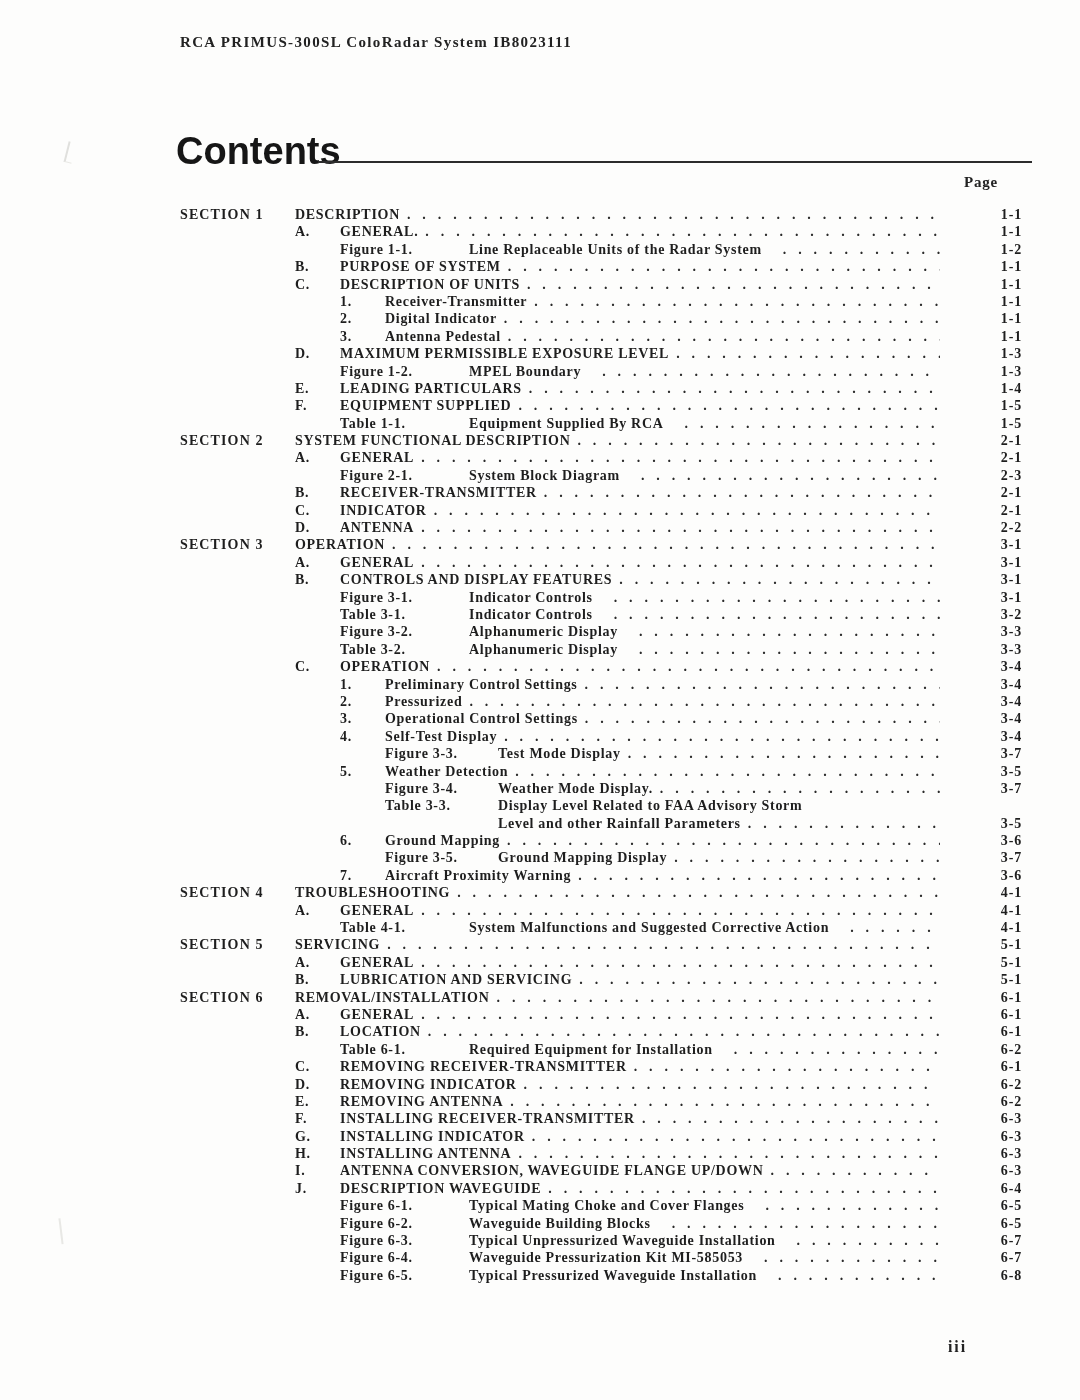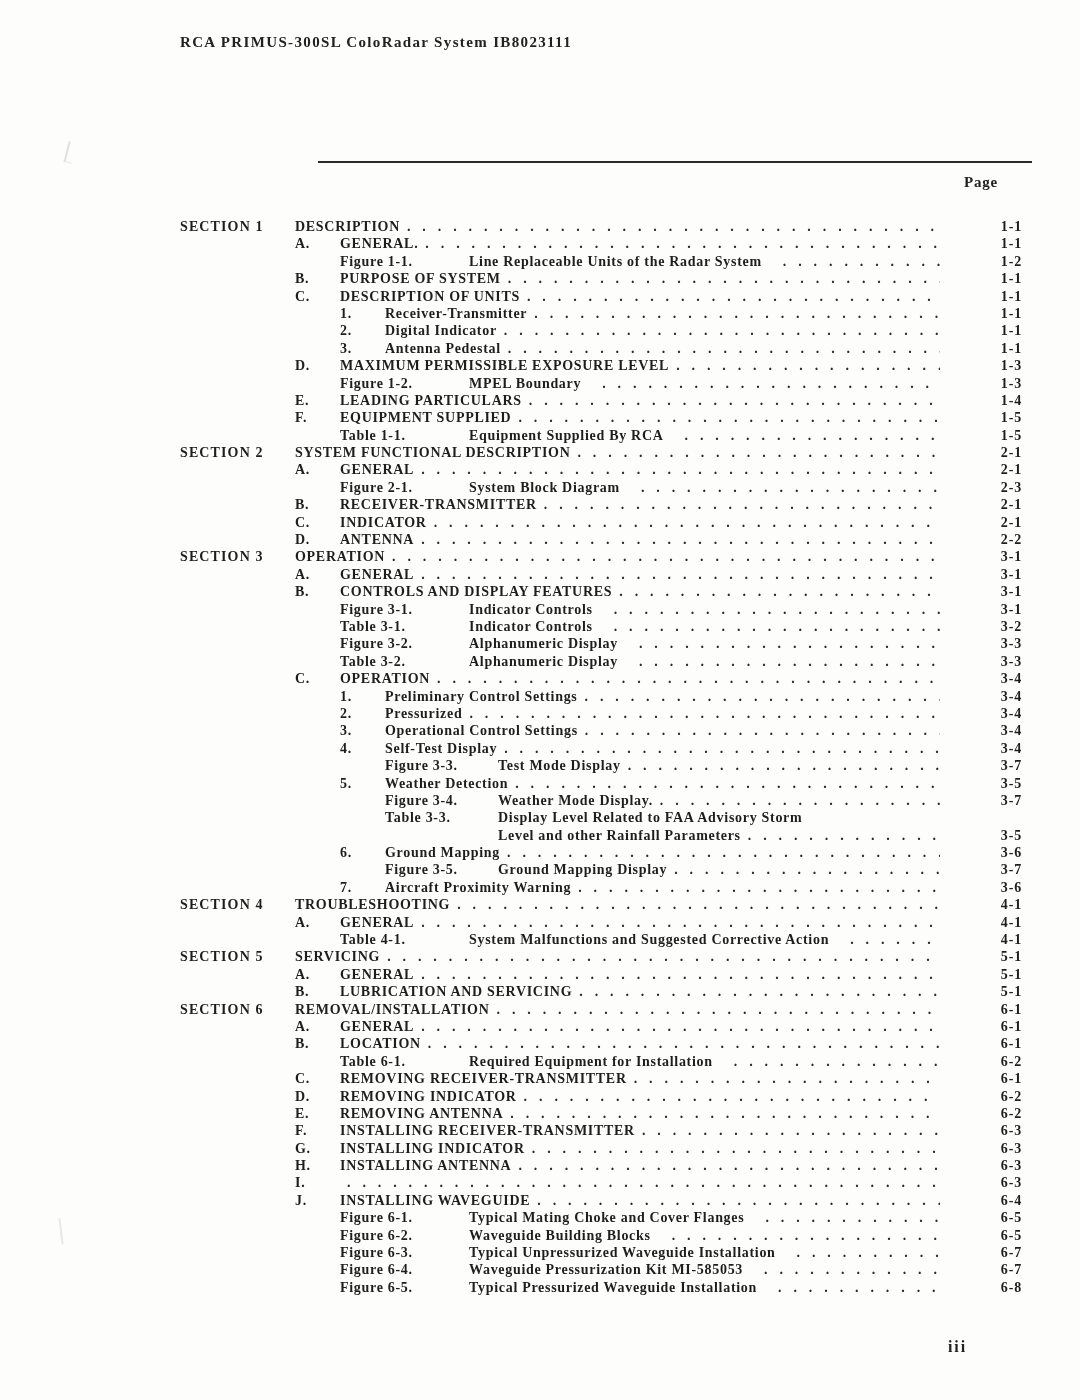--- a/index.html
+++ b/index.html
@@ -20,21 +20,21 @@
   .title-rule{
     position:absolute;left:318px;top:161px;width:714px;height:2px;
     background:#2c2c2c;
   }
   .page-col-header{
     position:absolute;left:940px;top:174px;width:90px;
     text-align:center;padding-right:8px;box-sizing:border-box;
     font-size:15px;letter-spacing:0.05em;color:#222;
   }
   .toc{
-    position:absolute;left:180px;top:218px;width:850px;
+    position:absolute;left:180px;top:206px;width:850px;
   }
   .row{
     display:flex;align-items:baseline;height:17.4px;line-height:17.4px;
     font-size:14px;letter-spacing:0.05em;white-space:nowrap;color:#1e1e1e;
   }
   .sec{flex:none;width:115px;letter-spacing:0.08em;}
   .rbody{flex:1;display:flex;align-items:baseline;min-width:0;box-sizing:border-box;}
   .lbl{flex:none;}
   .ttl{flex:none;}
   .lvl1 .lbl{width:45px;}
@@ -67,20 +67,21 @@
 </style>
 </head>
 <body>
 
 <div class="page">
   <div class="artifact-a"></div>
   <div class="artifact-b"></div>
 
   <div class="doc-ref">RCA PRIMUS-300SL ColoRadar System IB8023111</div>
 
+  <div class="contents-title">Contents</div>
   <div class="title-rule"></div>
 
   <div class="page-col-header">Page</div>
 
   <div class="toc">
       <div class="row lvl0">
         <span class="sec">SECTION 1</span>
         <span class="rbody">
           <span class="ttl">DESCRIPTION</span>
           <span class="leader"> . . . . . . . . . . . . . . . . . . . . . . . . . . . . . . . . . . . . . . . . . . . . . . . . . . . . . . . . . . . . . . . . . . . . . . . . . . . . . . . .</span>
@@ -564,29 +565,30 @@
           <span class="lbl">H.</span>
           <span class="ttl">INSTALLING ANTENNA</span>
           <span class="leader"> . . . . . . . . . . . . . . . . . . . . . . . . . . . . . . . . . . . . . . . . . . . . . . . . . . . . . . . . . . . . . . . . . . . . . . . . . . . . . . . .</span>
         </span>
         <span class="pg">6-3</span>
       </div>
       <div class="row lvl1">
         <span class="sec"></span>
         <span class="rbody">
           <span class="lbl">I.</span>
+          <span class="ttl">ANTENNA CONVERSION, WAVEGUIDE FLANGE UP/DOWN</span>
           <span class="leader"> . . . . . . . . . . . . . . . . . . . . . . . . . . . . . . . . . . . . . . . . . . . . . . . . . . . . . . . . . . . . . . . . . . . . . . . . . . . . . . . .</span>
         </span>
         <span class="pg">6-3</span>
       </div>
       <div class="row lvl1">
         <span class="sec"></span>
         <span class="rbody">
           <span class="lbl">J.</span>
-          <span class="ttl">INSTALLING WAVEGUIDE</span>
+          <span class="ttl">DESCRIPTION WAVEGUIDE</span>
           <span class="leader"> . . . . . . . . . . . . . . . . . . . . . . . . . . . . . . . . . . . . . . . . . . . . . . . . . . . . . . . . . . . . . . . . . . . . . . . . . . . . . . . .</span>
         </span>
         <span class="pg">6-4</span>
       </div>
       <div class="row lvl2">
         <span class="sec"></span>
         <span class="rbody">
           <span class="lbl">Figure 6-1.</span>
           <span class="ttl">Typical Mating Choke and Cover Flanges</span>
           <span class="leader"> . . . . . . . . . . . . . . . . . . . . . . . . . . . . . . . . . . . . . . . . . . . . . . . . . . . . . . . . . . . . . . . . . . . . . . . . . . . . . . . .</span>

